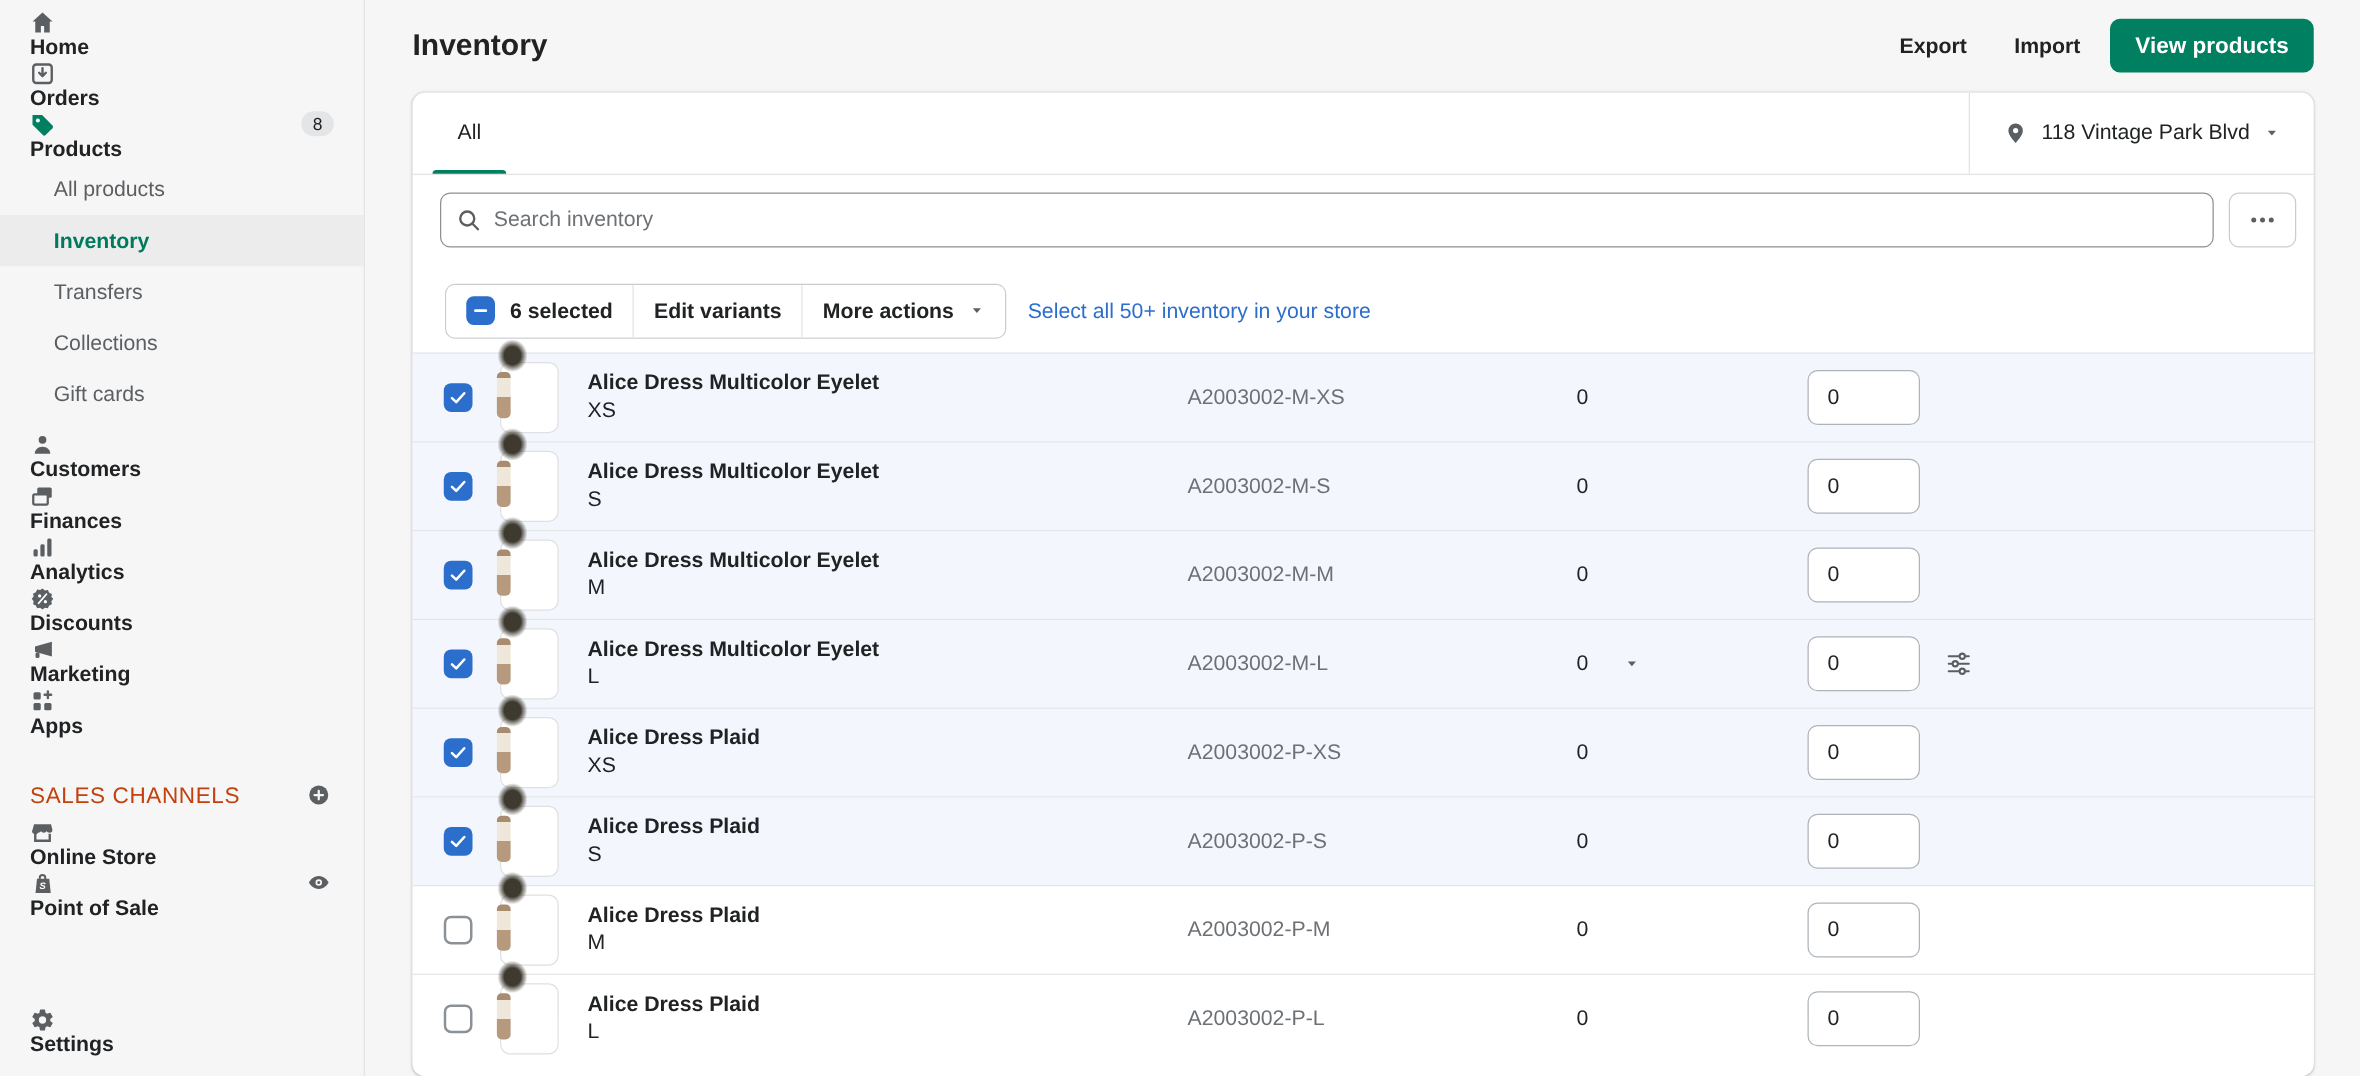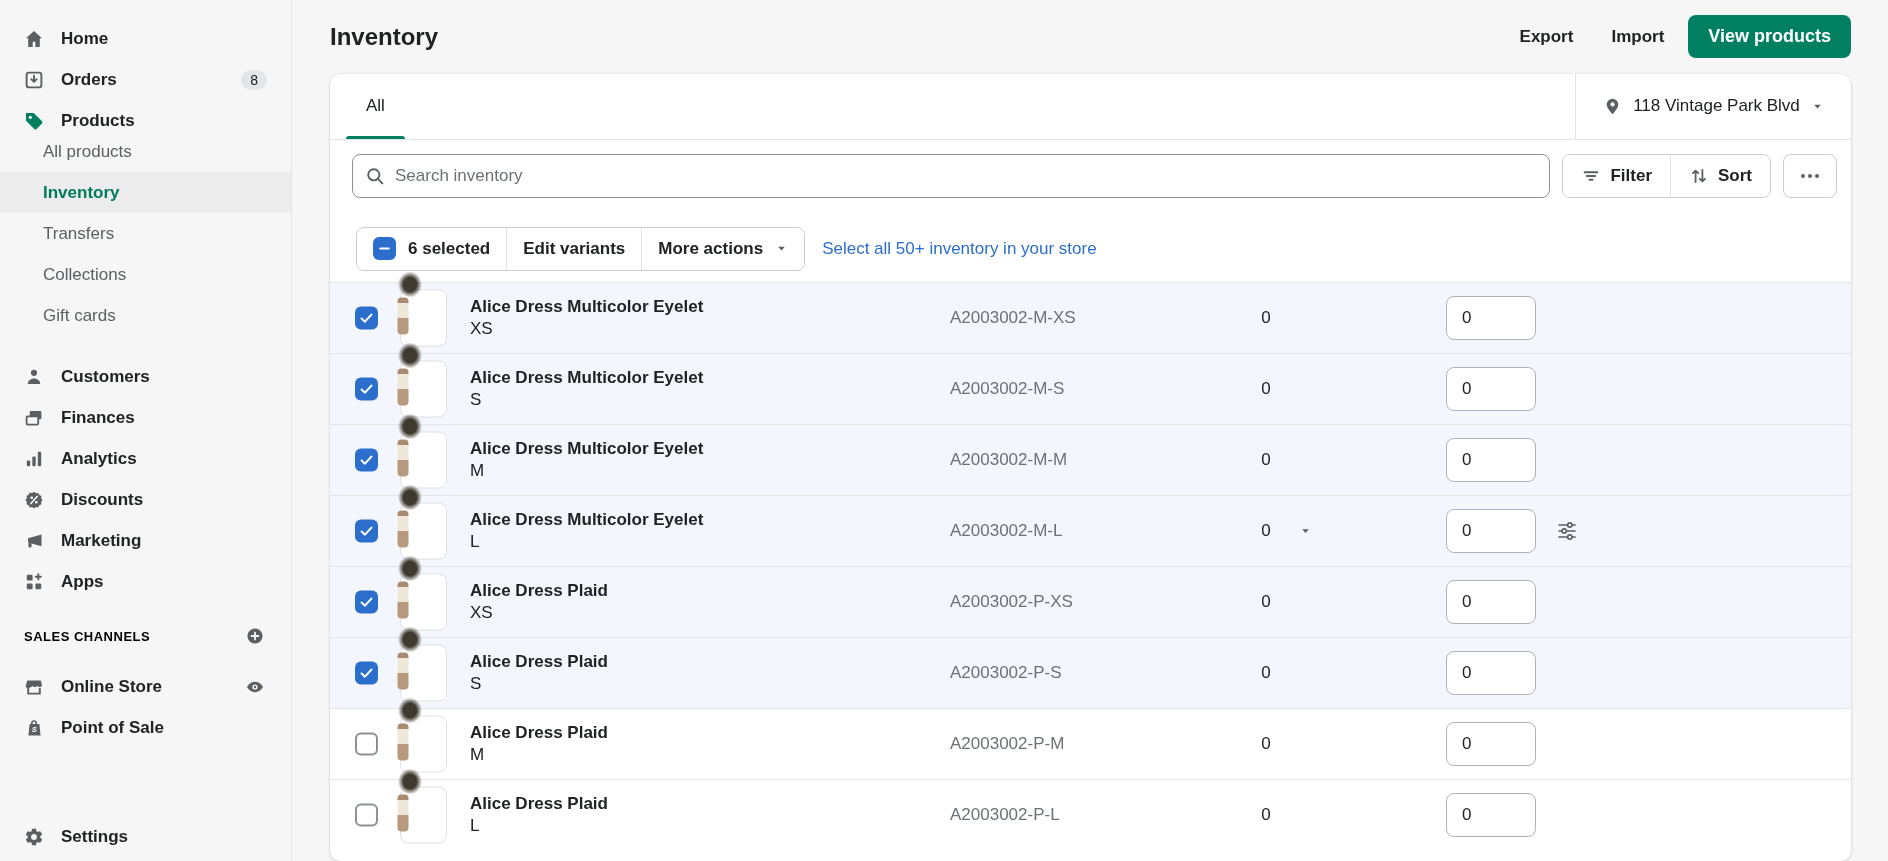--- a/index.html
+++ b/index.html
@@ -4,33 +4,33 @@
 <style>
   * { margin:0; padding:0; box-sizing:border-box; }
   html,body { width:1888px; height:861px; overflow:hidden;
     font-family:"Liberation Sans","DejaVu Sans",sans-serif;
     background:#f6f6f7; color:#202223; font-size:17px; }
   .app { display:flex; width:100%; height:100%; }
 
   
   .sidebar { position:relative; width:292px; min-width:292px; height:100%;
     background:#f6f6f7; border-right:1px solid #e3e4e5; padding-top:8px; }
-  .nav-item { display:flex; align-items:flex-end; height:41px; padding-left:24px;
-    cursor:pointer; font-weight:600; color:#202223; }
+  .nav-item { display:flex; align-items:flex-start; height:41px; padding-left:24px;
+    cursor:pointer; font-weight:600; color:#202223;flex-direction:column; }
   .nav-item .icn { width:20px; height:20px; margin-right:17px; flex:0 0 20px; }
   .nav-item .icn svg { width:20px; height:20px; display:block; }
   .nav-sub { display:flex; align-items:center; height:41px; padding-left:43px;
     color:#5c5f62; font-weight:400; cursor:pointer; }
   .nav-sub.active { background:#ececed; color:#007a5c; font-weight:600; }
   .nav-gap { height:10px; }
   .badge { margin-left:auto; margin-right:24px; background:#e4e5e7; color:#202223;
     border-radius:11px; font-size:14px; font-weight:400; padding:3px 9px; line-height:1; }
   .sc-header { display:flex; align-items:center; height:40px; margin-top:24px;
     padding-left:24px; }
-  .sc-title { font-size:13px; font-weight:700; letter-spacing:.5px; color:#000000; }
+  .sc-title { font-size:18px; font-weight:400; letter-spacing:.5px; color:#c2410c; }
   .sc-plus { margin-left:auto; margin-right:26px; width:20px; height:20px; cursor:pointer; }
   .sc-plus svg, .trail-icn svg { width:20px; height:20px; display:block; }
   .trail-icn { margin-left:auto; margin-right:26px; width:20px; height:20px; cursor:pointer; }
   .sidebar-footer { position:absolute; bottom:14px; left:0; width:100%; }
 
   
   .main { flex:1; display:flex; flex-direction:column; }
   .page-header { height:75px; display:flex; align-items:center; padding:0 37px 0 38px; }
   .page-title { font-size:24px; font-weight:700; }
   .header-actions { margin-left:auto; display:flex; align-items:center; gap:38px; }
@@ -312,38 +312,20 @@
       <div class="toolbar">
         <div class="search-box">
           <span class="icn" id="search-icn">
               <svg viewBox="0 0 20 20">
                 <circle cx="8.8" cy="8.8" r="5.6" fill="none" stroke="#5c5f62" stroke-width="1.9"></circle>
                 <path d="M13.2 13.2 17.4 17.4" stroke="#5c5f62" stroke-width="1.9" stroke-linecap="round"></path>
               </svg>
             </span>
           <input type="text" placeholder="Search inventory" style="">
         </div>
-        <div class="btn-group">
-          <button class="grp-btn">
-            <span class="icn" id="filter-icn">
-                <svg viewBox="0 0 20 20">
-                  <path d="M3.6 6.2h12.8M5.8 10h8.4M8.4 13.8h3.2" stroke="#5c5f62" stroke-width="1.9" stroke-linecap="round"></path>
-                </svg>
-              </span>
-            <span>Filter</span>
-          </button>
-          <button class="grp-btn">
-            <span class="icn" id="sort-icn">
-                <svg viewBox="0 0 20 20">
-                  <path d="M6.6 16V4.6M6.6 4.6 4 7.2M6.6 4.6l2.6 2.6M13.4 4v11.4M13.4 15.4 10.8 12.8M13.4 15.4l2.6-2.6" fill="none" stroke="#5c5f62" stroke-width="1.8" stroke-linecap="round" stroke-linejoin="round"></path>
-                </svg>
-              </span>
-            <span>Sort</span>
-          </button>
-        </div>
         <button class="more-btn">
           <i></i>
           <i></i>
           <i></i>
         </button>
       </div>
 
       <div class="selection-bar">
         <div class="sel-group">
           <button class="sel-seg">

